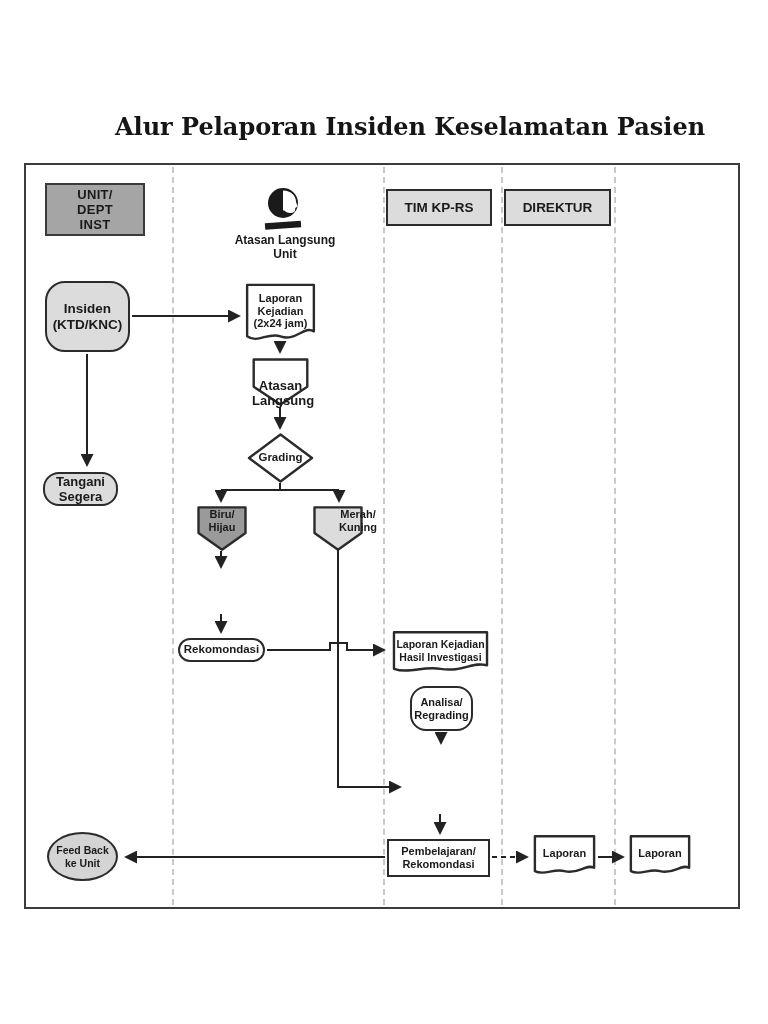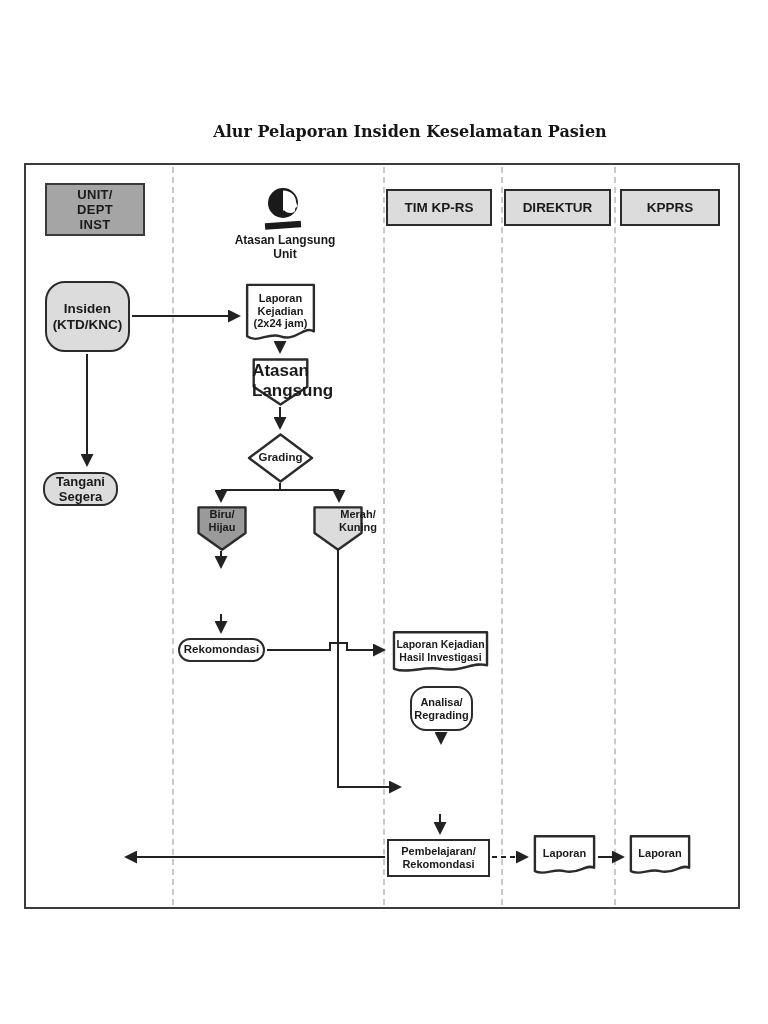--- a/index.html
+++ b/index.html
@@ -1,19 +1,19 @@
 <!DOCTYPE html>
 <html style="--line: #222222; --frame: #3c3c3c; --dark-fill: #a5a5a5; --light-fill: #dcdcdc; --mid-fill: #9a9a9a; --node-border: #2b2b2b; --dash: #c9c9c9;"><head>
 <meta charset="utf-8">
 <style>
   html,body{margin:0;padding:0;background:#fff;}
   .page{position:relative;width:768px;height:1024px;background:#fff;overflow:hidden;
         font-family:"Liberation Sans",sans-serif;}
-  .title{position:absolute;left:52px;right:0;top:106px;margin:16px;text-align:center;
-         font-family:"DejaVu Serif",serif;font-weight:700;font-size:16px;color:#151515;}
+  .title{position:absolute;left:52px;right:0;top:106px;margin:6px;text-align:center;
+         font-family:"DejaVu Serif",serif;font-weight:700;font-size:24px;color:#151515;}
   .frame{position:absolute;left:24px;top:163px;width:712px;height:742px;
          border:2px solid var(--frame,#3c3c3c);}
   .sep{position:absolute;top:2px;bottom:2px;width:0;border-left:2px dashed var(--dash,#c9c9c9);z-index:1;}
   .overlay{position:absolute;left:0;top:0;z-index:2;}
   .overlay path{stroke:var(--line,#222);stroke-width:2;fill:none;}
   .overlay path.dashed{stroke-dasharray:5 4;}
   .node{position:absolute;z-index:3;display:flex;align-items:center;justify-content:center;
         text-align:center;font-weight:bold;color:#1a1a1a;white-space:pre-line;line-height:1.18;}
   .box{border:2px solid var(--node-border,#2b2b2b);background:#fff;box-sizing:border-box;}
   .hdr-dark{background:var(--dark-fill,#a5a5a5);border-color:#3a3a3a;font-size:13px;letter-spacing:.3px;}
@@ -74,35 +74,34 @@
   <svg style="position:absolute;left:258px;top:185px;z-index:3;" width="52" height="47" viewBox="0 0 52 47">
     <circle cx="25" cy="18" r="15" fill="#1a1a1a"></circle>
     <path d="M25,5.5 C33,5.5 38,11 38,16.5 C38,18.5 40,20.3 39.5,21.5 C39,22.4 37.6,22.3 37.3,23.2 C36.8,25.2 37.8,27.6 33,27.9 C30,28.1 27.5,27.2 26.5,25.5 L25,25.5 Z" fill="#fff"></path>
     <rect x="7" y="37" width="36" height="6.5" fill="#1a1a1a" transform="rotate(-4 25 40)"></rect>
   </svg>
   <div class="node person-label" style="left:228px;top:232px;width:114px;height:30px;">Atasan Langsung
 Unit</div>
 
   <div class="node box hdr-light" style="left:386px;top:189px;width:106px;height:37px;">TIM KP-RS</div>
   <div class="node box hdr-light" style="left:504px;top:189px;width:107px;height:37px;">DIREKTUR</div>
-  <div class="node box hdr-light" style="left:620px;top:189px;width:100px;height:37px;">KPPRS</div>
 
   <div class="node box" style="left:45px;top:281px;width:85px;height:71px;border-radius:20px;background:var(--light-fill,#dcdcdc);font-size:13.5px;">Insiden
 (KTD/KNC)</div>
 
   <div class="node shape" style="left:245px;top:283px;width:71px;height:62px;font-size:11px;padding-bottom:6px;box-sizing:border-box;">
     <svg viewBox="0 0 100 100" preserveAspectRatio="none">
       <path class="fill-white outline" d="M3,3 H97 V78 C83,68 72,95 50,86 C32,79 18,98 3,86 Z"></path>
     </svg>
     <span class="lbl">Laporan
 Kejadian
 (2x24 jam)</span>
   </div>
 
-  <div class="node shape top-lbl" style="left:252px;top:358px;width:57px;height:48px;font-size:17px;padding-top:3px;box-sizing:border-box;">
+  <div class="node shape top-lbl" style="left:252px;top:358px;width:57px;height:48px;font-size:13px;padding-top:20px;box-sizing:border-box;">
     <svg viewBox="0 0 100 100" preserveAspectRatio="none">
       <polygon class="fill-white outline" points="3,3 97,3 97,60 50,97 3,60"></polygon>
     </svg>
     <span class="lbl" style="width:100%;">Atasan
 Langsung</span>
   </div>
 
   <div class="node shape" style="left:247px;top:433px;width:67px;height:50px;font-size:11.5px;">
     <svg viewBox="0 0 100 100" preserveAspectRatio="none">
       <polygon class="fill-white outline" points="50,3 97,50 50,97 3,50"></polygon>
@@ -154,14 +153,16 @@
     <span class="lbl">Laporan</span>
   </div>
 
   <div class="node shape" style="left:629px;top:835px;width:62px;height:42px;font-size:11px;padding-bottom:6px;box-sizing:border-box;">
     <svg viewBox="0 0 100 100" preserveAspectRatio="none">
       <path class="fill-white outline" d="M3,3 H97 V78 C83,68 72,95 50,86 C32,79 18,98 3,86 Z"></path>
     </svg>
     <span class="lbl">Laporan</span>
   </div>
 
+  <div class="node box" style="left:47px;top:832px;width:71px;height:49px;border-radius:50%;background:#d4d4d4;font-size:10.5px;">Feed Back
+ke Unit</div>
 
 </div>
 
 </body></html>

